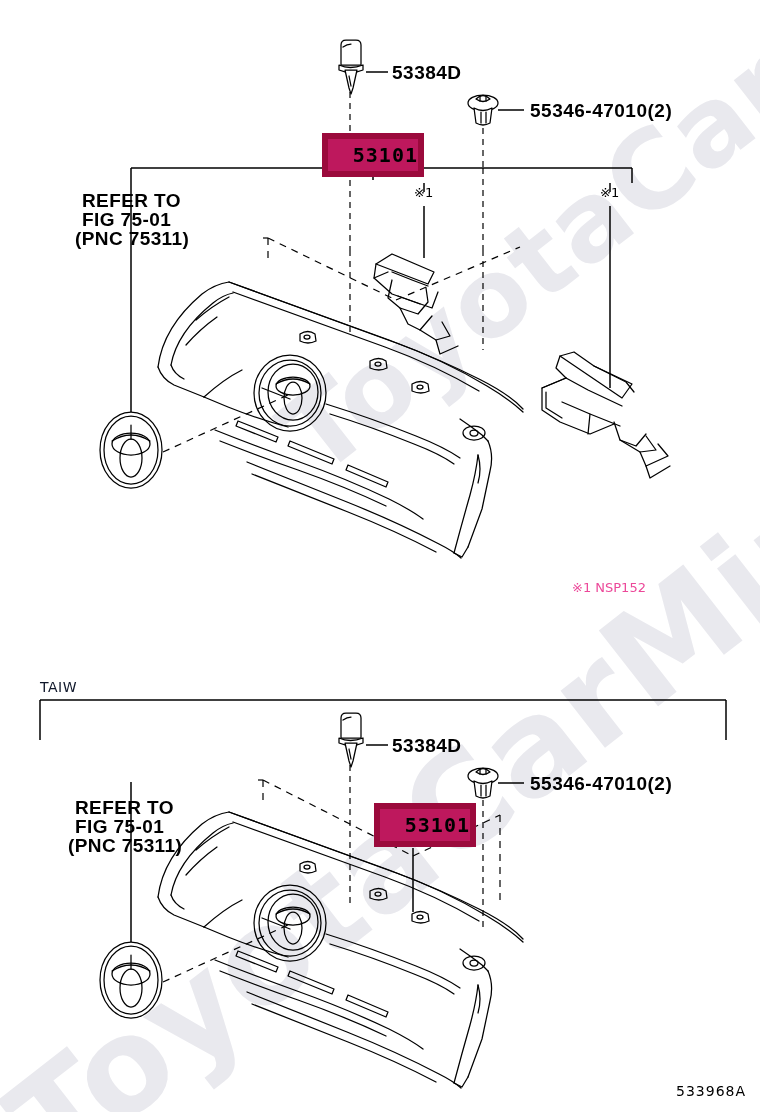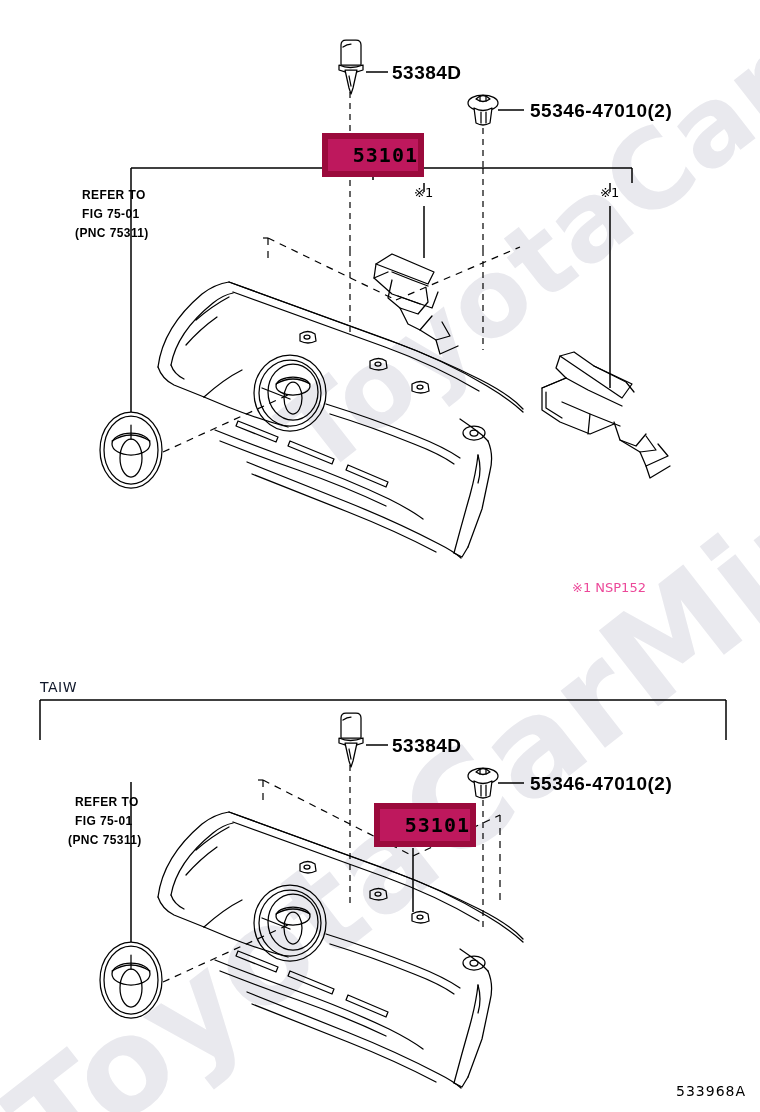--- a/index.html
+++ b/index.html
@@ -28,21 +28,21 @@
   
   .lbl{
     position:absolute;
     font-family:Liberation Sans, sans-serif;
     font-weight:700;
     color:#000;
     white-space:pre;
     line-height:1.32;
   }
   .partnum{ font-size:19px; letter-spacing:0.5px; }
-  .refer{ font-size:12px; letter-spacing:0.4px; }
+  .refer{ font-size:19px; letter-spacing:0.4px; }
   .note{
     position:absolute;
     font-family:"DejaVu Sans",sans-serif;
     font-size:13px; color:#ec4899; white-space:pre;
   }
   .mark{
     position:absolute;
     font-family:"DejaVu Sans",sans-serif;
     font-size:13px; color:#000; white-space:pre;
   }

